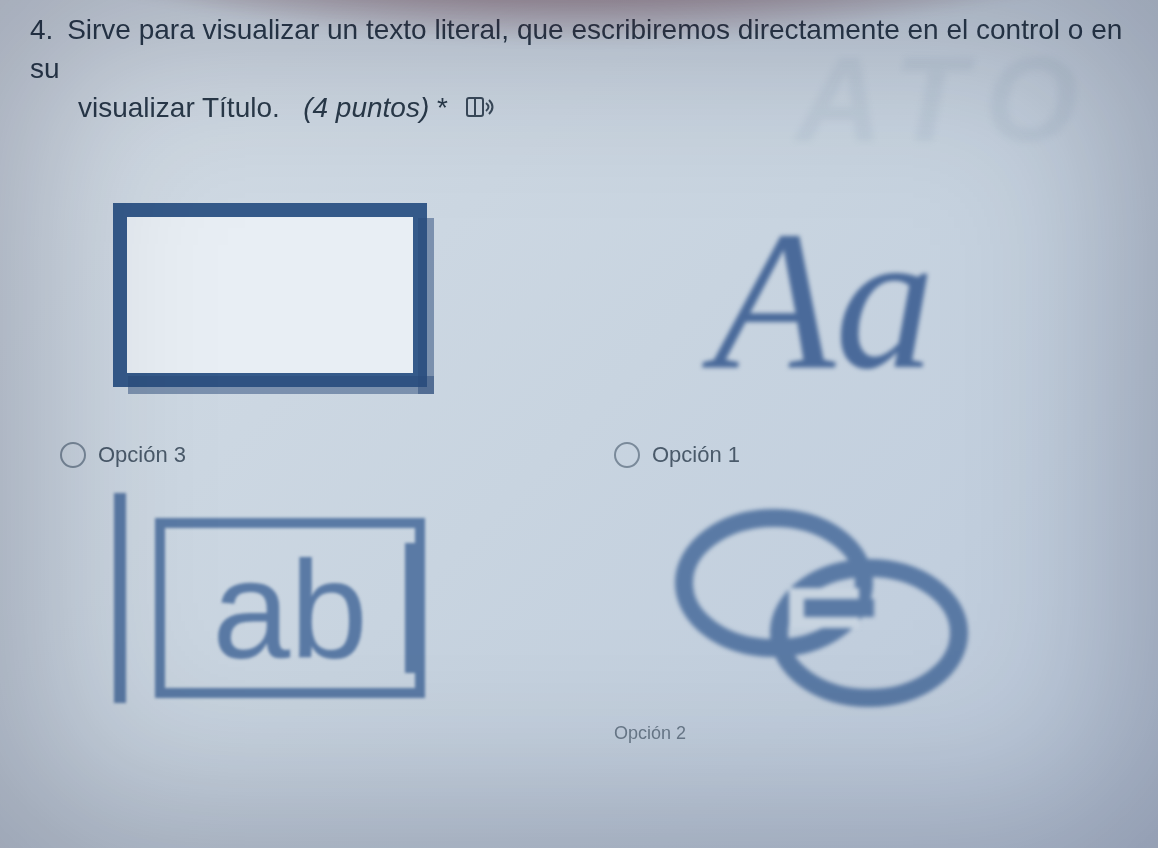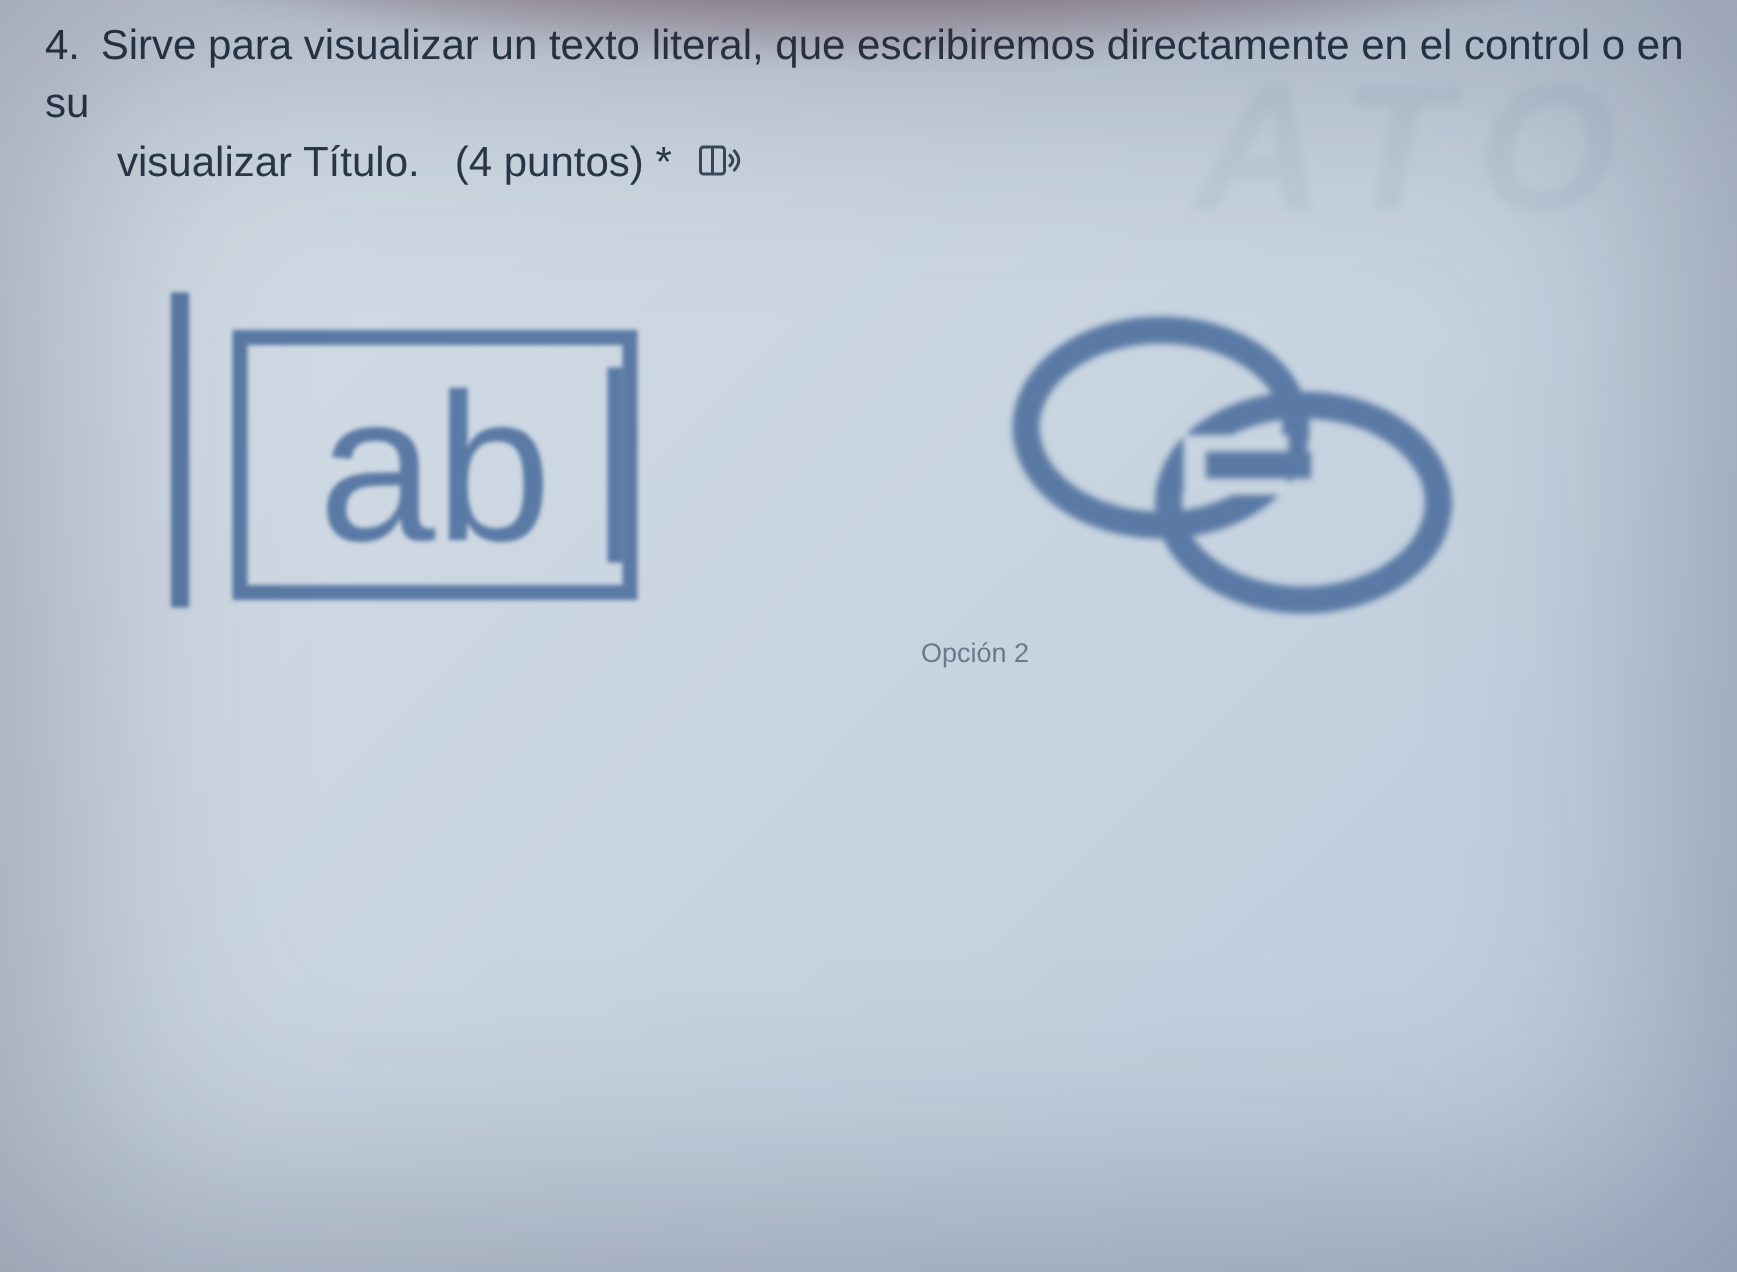--- a/index.html
+++ b/index.html
@@ -24,20 +24,21 @@
     }
     .question-text {
       display: inline;
     }
     .question-line2 {
       display: block;
       margin-left: 48px;
     }
     .points {
       display: inline;
+      font-style: italic;
     }
     .asterisk { display: inline; }
     .immersive-icon {
       display: inline-block;
       vertical-align: middle;
       margin-left: 10px;
     }
     .options-grid {
       display: grid;
       grid-template-columns: 1fr 1fr;
@@ -156,21 +157,45 @@
         <line x1="9" y1="3" x2="9" y2="21" stroke="#3a4a5a" stroke-width="2"></line>
         <path d="M20 8 Q25 12 20 16" fill="none" stroke="#3a4a5a" stroke-width="2"></path>
         <path d="M23 5 Q30 12 23 19" fill="none" stroke="#3a4a5a" stroke-width="2"></path>
       </svg>
     </span>
   </span>
 </div>
 
 <div class="options-grid">
 
-
+  <div class="option-cell">
+    <div class="option-image-area">
+      <div class="rect-icon">
+        <svg viewBox="0 0 360 220">
+          <rect x="30" y="20" width="300" height="170" fill="#e8eef4" stroke="#355a8a" stroke-width="14"></rect>
+          <rect x="38" y="186" width="306" height="18" fill="#2a4a7a" opacity="0.5"></rect>
+          <rect x="328" y="28" width="16" height="176" fill="#2a4a7a" opacity="0.5"></rect>
+        </svg>
+      </div>
+    </div>
+    <label class="option-row">
+      <span class="radio"></span>
+      <span>Opción 3</span>
+    </label>
+  </div>
+
+  <div class="option-cell">
+    <div class="option-image-area">
+      <div class="aa-text">Aa</div>
+    </div>
+    <label class="option-row">
+      <span class="radio"></span>
+      <span>Opción 1</span>
+    </label>
+  </div>
 
 </div>
 
 <div class="bottom-row">
 
   <div class="option-cell bottom-cell">
     <div class="option-image-area">
       <svg class="textbox-icon" viewBox="0 0 360 230">
         <line x1="30" y1="10" x2="30" y2="220" stroke="#5a7aa5" stroke-width="12"></line>
         <rect x="70" y="40" width="260" height="170" fill="none" stroke="#5a7aa5" stroke-width="10"></rect>

